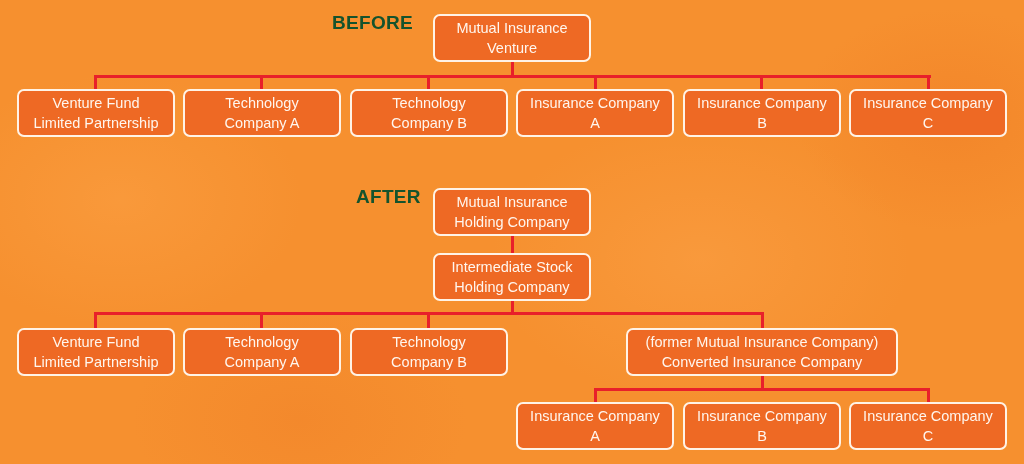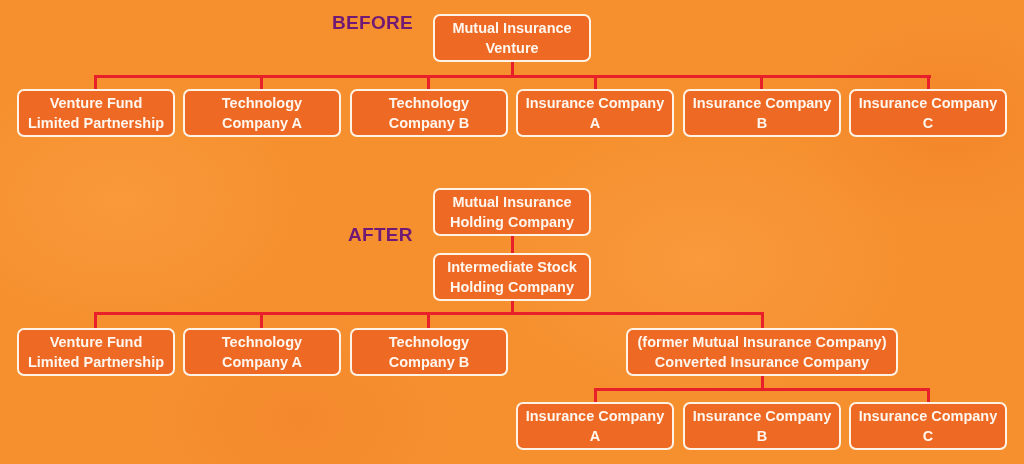--- a/index.html
+++ b/index.html
@@ -7,29 +7,28 @@
     width:1024px; height:464px; overflow:hidden; position:relative;
     font-family:"Liberation Sans", sans-serif;
     background:
       radial-gradient(ellipse 260px 180px at 120px 200px, rgba(255,170,80,0.35), transparent 70%),
       radial-gradient(ellipse 300px 200px at 700px 260px, rgba(255,175,90,0.30), transparent 70%),
       radial-gradient(ellipse 220px 160px at 950px 120px, rgba(235,110,30,0.30), transparent 70%),
       radial-gradient(ellipse 240px 160px at 300px 420px, rgba(235,115,35,0.25), transparent 70%),
       #F6902F;
   }
   .heading {
-    position:absolute; color:#701a75; font-weight:bold; font-size:19px; letter-spacing:0.3px;
+    position:absolute; color:#14532d; font-weight:bold; font-size:19px; letter-spacing:0.3px;
   }
   .box {
     position:absolute; box-sizing:border-box;
     background:#EE6924; border:2px solid #FFF3E6; border-radius:7px;
     color:#FFF6EE; font-size:14.5px; line-height:20px; text-align:center;
     display:flex; flex-direction:column; align-items:center; justify-content:center;
     height:48px;
-    font-weight:bold;
   }
   .line { position:absolute; background:#E8202A; }
   .h { height:3px; }
   .v { width:3px; }
 </style>
 </head>
 <body>
 
 <div class="heading" style="left:332px; top:12px;">BEFORE</div>
 
@@ -65,21 +64,21 @@
 </div>
 <div class="box" style="left:683px; top:89px; width:158px;">
   <span>Insurance Company</span>
   <span>B</span>
 </div>
 <div class="box" style="left:849px; top:89px; width:158px;">
   <span>Insurance Company</span>
   <span>C</span>
 </div>
 
-<div class="heading" style="left:348px; top:186px;margin-top:38px;">AFTER</div>
+<div class="heading" style="left:356px; top:186px;">AFTER</div>
 
 <div class="box" style="left:433px; top:188px; width:158px;">
   <span>Mutual Insurance</span>
   <span>Holding Company</span>
 </div>
 <div class="line v" style="left:511px; top:236px; height:17px;"></div>
 <div class="box" style="left:433px; top:253px; width:158px;">
   <span>Intermediate Stock</span>
   <span>Holding Company</span>
 </div>

